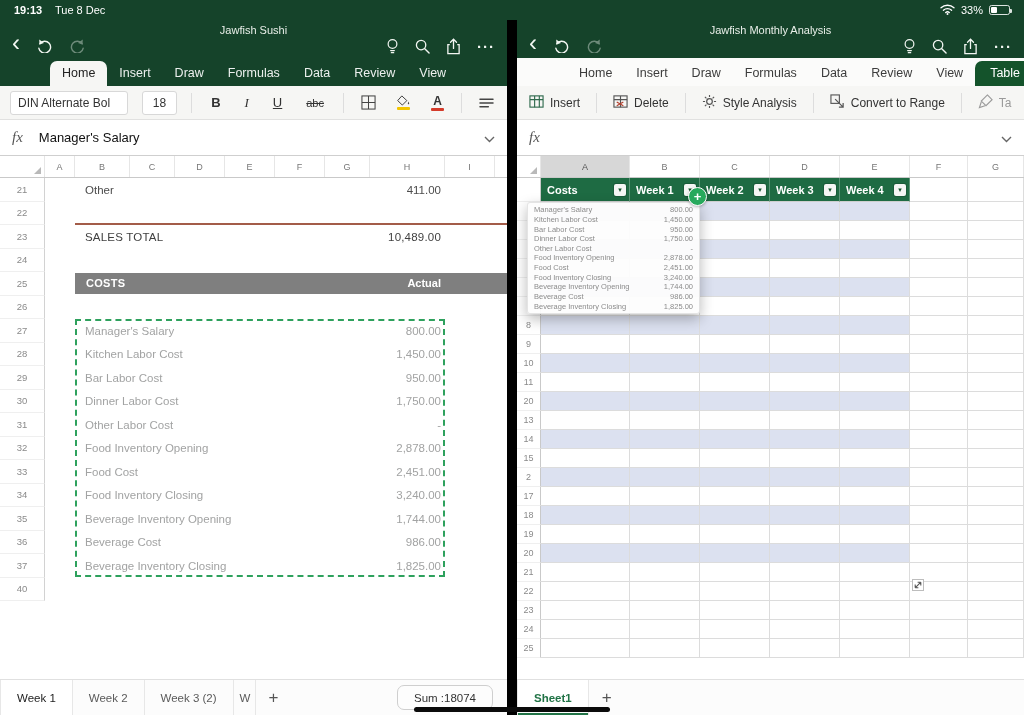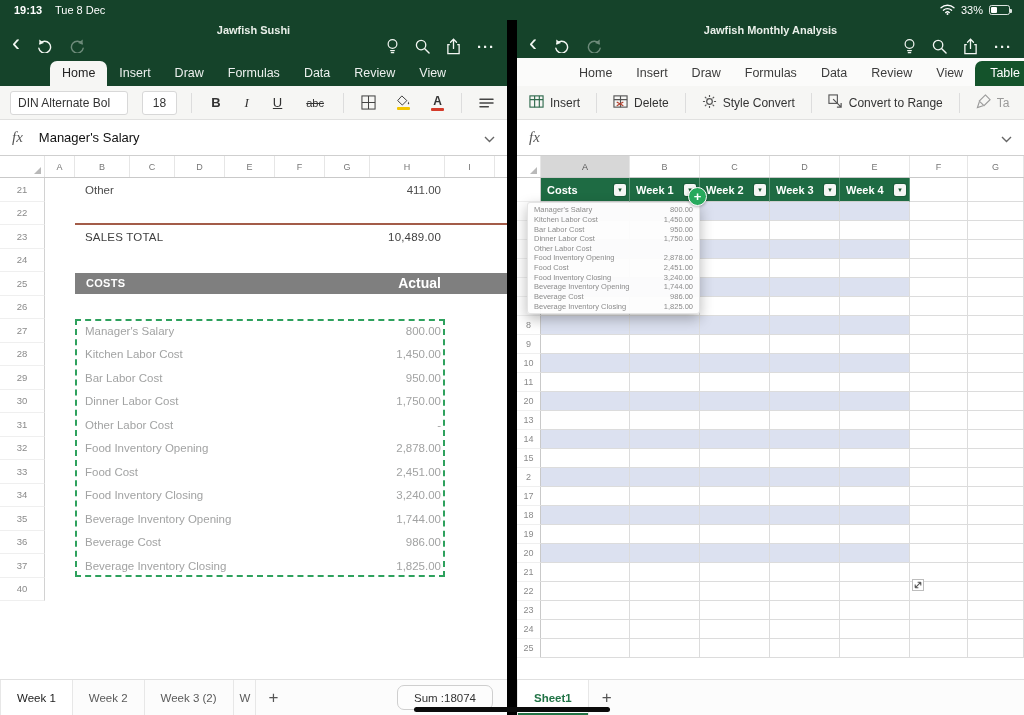--- a/index.html
+++ b/index.html
@@ -27,21 +27,21 @@
   .batt .lvl{position:absolute;left:1px;top:1px;bottom:1px;width:6px;background:#fff;border-radius:1px;}
   .batt:after{content:"";position:absolute;right:-3px;top:2.5px;width:2px;height:4px;background:rgba(255,255,255,.85);border-radius:0 1px 1px 0;}
 
   
   .panes{display:flex;height:695px;}
   .pane{width:507px;height:695px;background:#fff;display:flex;flex-direction:column;overflow:hidden;position:relative;}
   .divider{width:10px;background:#000;}
 
   
   .titlebar{height:38px;background:var(--chrome-green);position:relative;flex:none;color:#eef3ef;}
-  .tb-title{position:absolute;top:4px;left:0;right:0;text-align:center;font-size:11px;color:#e9efe9;font-weight:bold;}
+  .tb-title{position:absolute;top:4px;left:0;right:0;text-align:center;font-size:11px;color:#e9efe9;}
   .tb-side{position:absolute;bottom:3px;display:flex;align-items:center;gap:16px;}
   .tb-side.left{left:12px;}
   .tb-side.right{right:12px;}
   .tbicon{color:#f2f6f2;font-size:15px;line-height:1;display:flex;align-items:center;}
   .tbicon.back{font-size:24px;font-weight:300;margin-top:-4px;}
   .tbicon.dim{opacity:.4;}
   .tbicon.flip svg{transform:scaleX(-1);}
   .tbicon svg{display:block;}
   .dots{font-size:15px;letter-spacing:1px;font-weight:bold;}
 
@@ -92,21 +92,21 @@
   .lrow{height:23.5px;display:flex;}
   .rnum{width:45px;flex:none;display:flex;align-items:center;justify-content:center;font-size:9.5px;color:#8a8a8a;border-right:1px solid #d2d2d2;border-bottom:1px solid #efefef;}
   .rcontent{flex:1;position:relative;}
   .cl-label{position:absolute;left:40px;top:50%;transform:translateY(-50%);font-size:11.5px;}
   .cl-value{position:absolute;right:66px;top:50%;transform:translateY(-50%);font-size:11.5px;}
   .item{color:#A2A3A3;}
   .item-dark{color:#4c4c4c;}
   .subtotal{color:#3f3f3f;letter-spacing:.2px;}
   .secbar{position:absolute;left:30px;right:0;top:1px;bottom:2px;background:var(--section-gray);display:flex;align-items:center;}
   .sec-label{color:#fff;font-size:11px;font-weight:bold;margin-left:11px;letter-spacing:.3px;}
-  .sec-value{color:#fff;font-size:14px;font-weight:bold;margin-left:auto;margin-right:66px;}
+  .sec-value{color:#fff;font-size:11px;font-weight:bold;margin-left:auto;margin-right:66px;}
   .hline{position:absolute;left:30px;right:0;height:2px;background:var(--rule-brick);}
   .hline.b{bottom:0;}
   .hline.t{top:0;}
   .cutsel{position:absolute;left:75px;top:141px;width:370px;height:258px;border:2px dashed var(--marquee-green);z-index:5;pointer-events:none;}
 
   
   .rrow{height:19px;display:flex;}
   .rrow.header{height:24px;}
   .rnum2{width:24px;flex:none;display:flex;align-items:center;justify-content:center;font-size:9px;color:#8a8a8a;border-right:1px solid #c9c9c9;border-bottom:1px solid #efefef;}
   .rcell{height:100%;flex:none;border-right:1px solid #dcdcdc;border-bottom:1px solid #dcdcdc;background:#fff;position:relative;}
@@ -475,21 +475,21 @@
                 <path d="M4 8.5l7 4M11 8.5l-7 4" stroke="#b3402e" stroke-width="1.3"></path>
               </svg></span>
           <span>Delete</span>
         </button>
         <span class="sep"></span>
         <button class="rtool">
           <span><svg width="15" height="15" viewBox="0 0 16 16">
                 <circle cx="8" cy="8" r="3" fill="none" stroke="#555" stroke-width="1.3"></circle>
                 <path d="M8 1v2.3M8 12.7V15M1 8h2.3M12.7 8H15M3.1 3.1l1.6 1.6M11.3 11.3l1.6 1.6M12.9 3.1l-1.6 1.6M4.7 11.3l-1.6 1.6" stroke="#555" stroke-width="1.2"></path>
               </svg></span>
-          <span>Style Convert</span>
+          <span>Style Analysis</span>
         </button>
         <span class="sep"></span>
         <button class="rtool">
           <span><svg width="15" height="15" viewBox="0 0 16 16">
                 <rect x="1" y="1" width="9" height="9" fill="none" stroke="#555" stroke-width="1.2"></rect>
                 <path d="M5.5 5.5L14 14M14 9.5V14H9.5" stroke="#555" fill="none" stroke-width="1.3"></path>
               </svg></span>
           <span>Convert to Range</span>
         </button>
         <span class="sep"></span>

